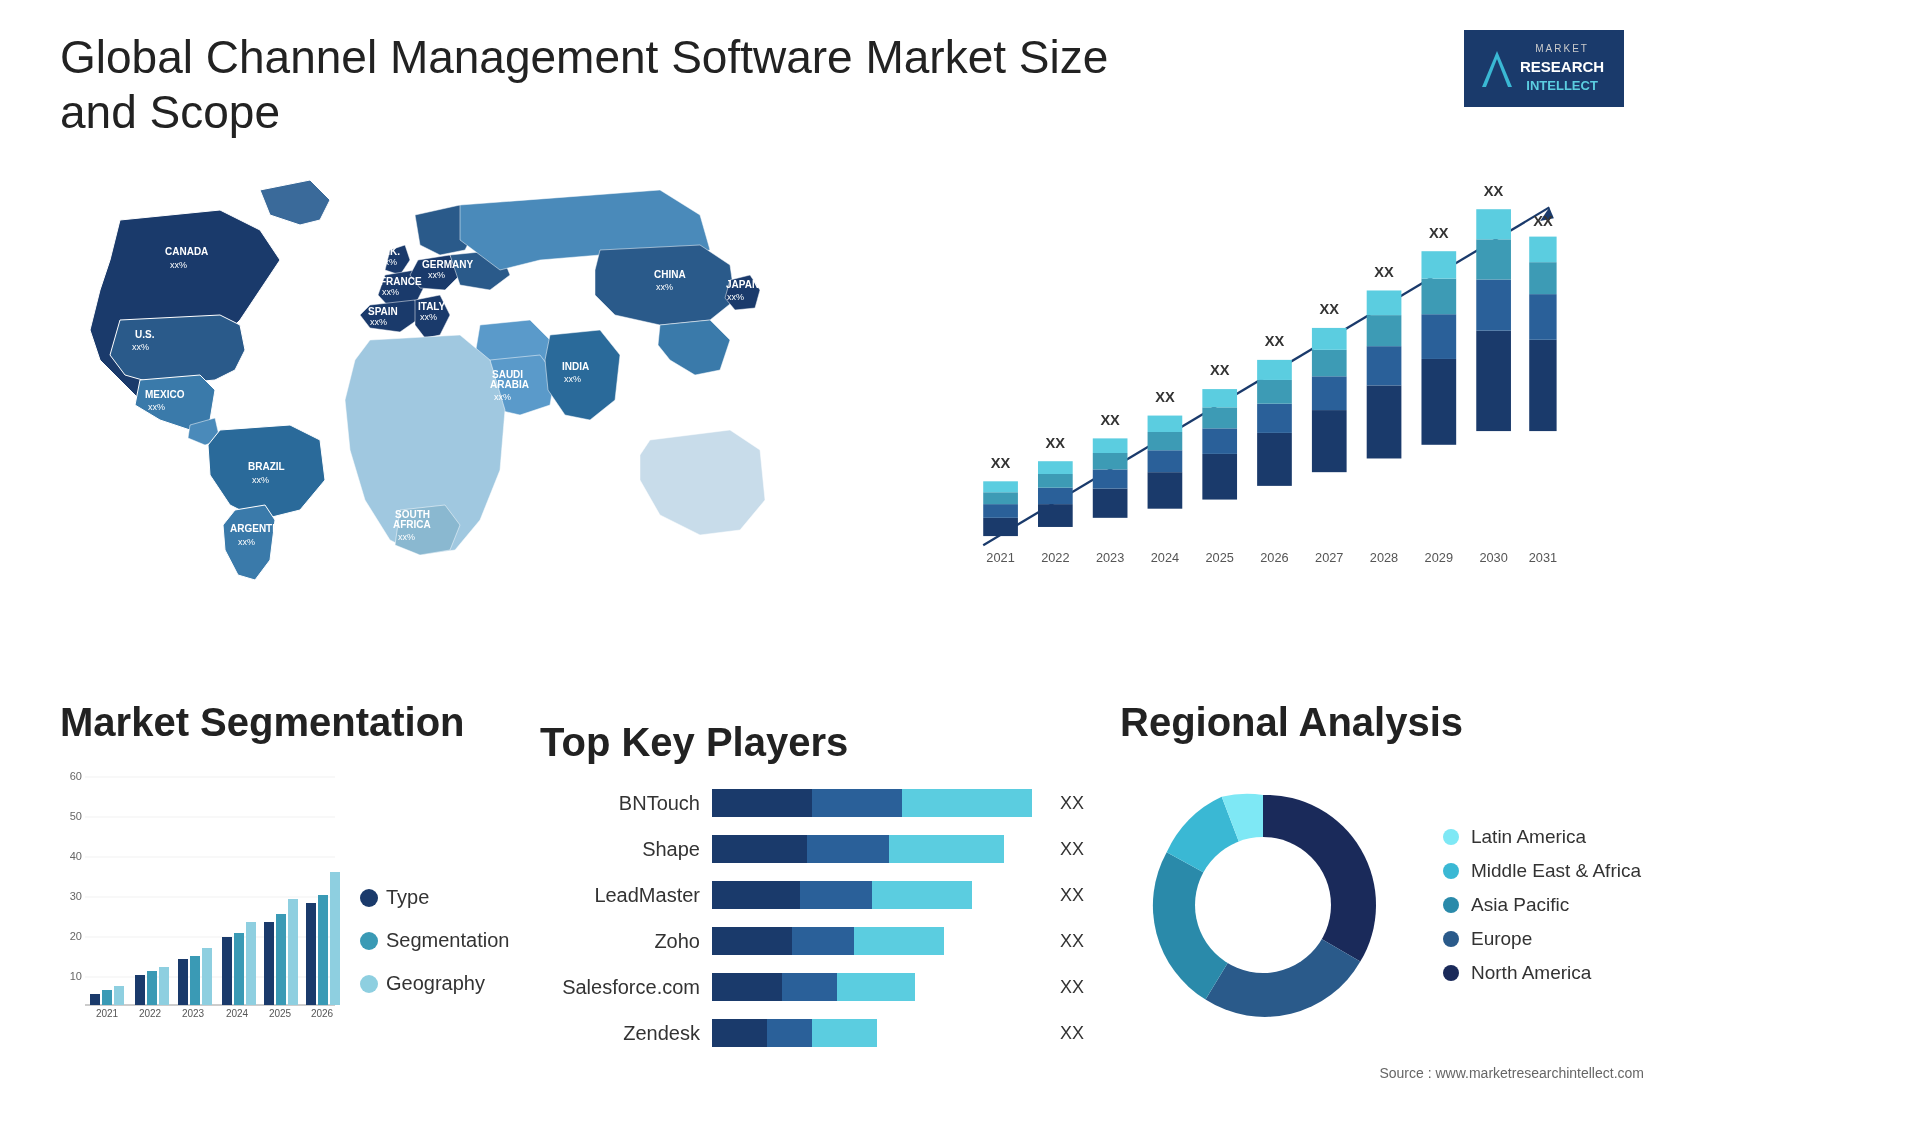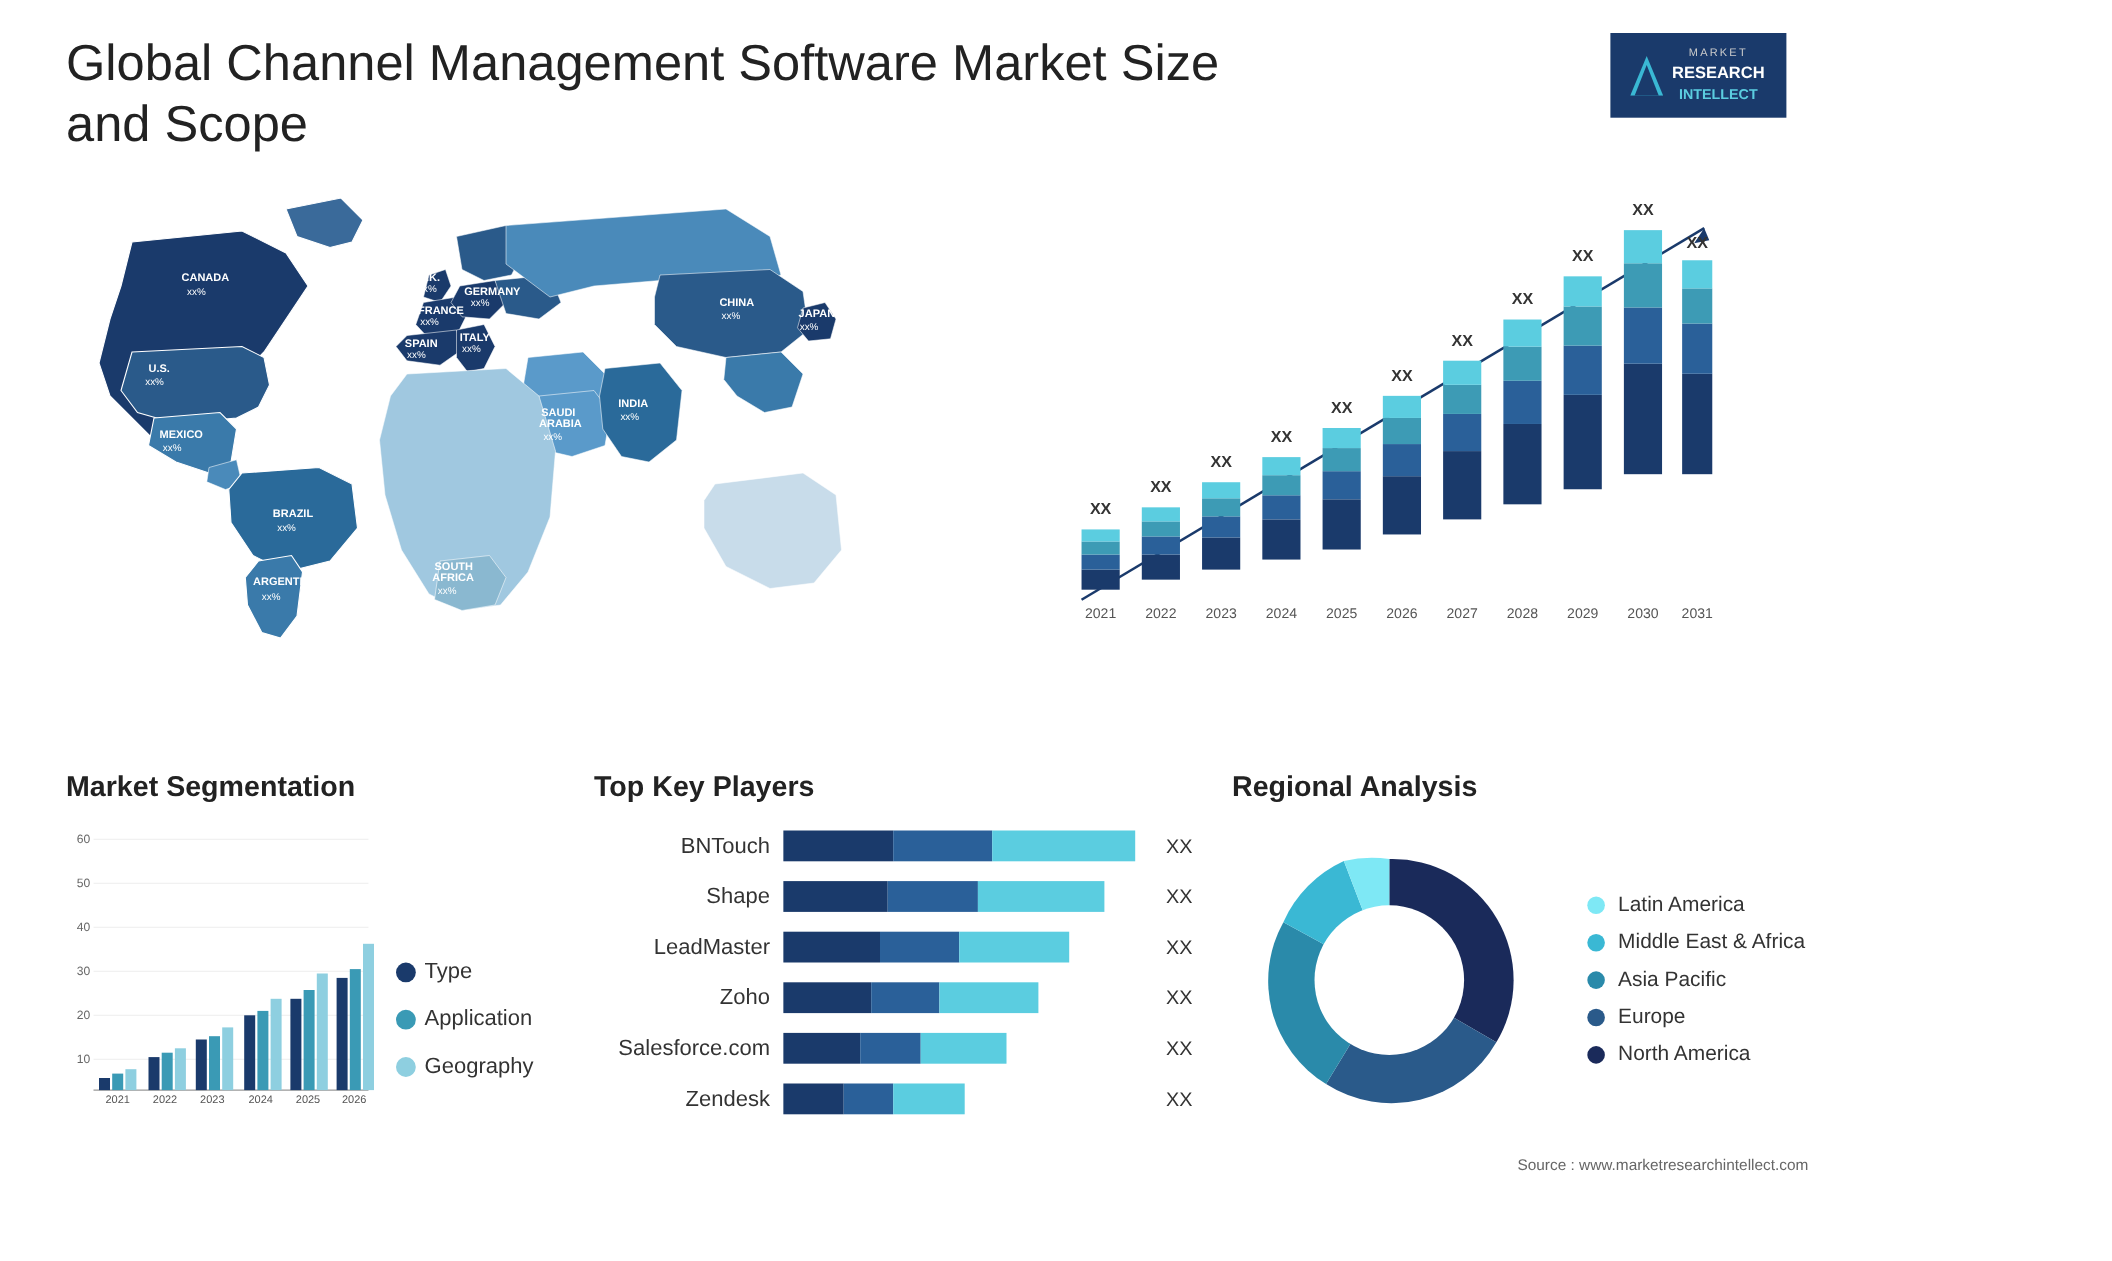--- a/index.html
+++ b/index.html
@@ -79,21 +79,21 @@
     .bottom-section {
       display: flex;
       gap: 20px;
     }
 
     
     .segmentation-area {
       flex: 0 0 460px;
     }
     .section-title {
-      font-size: 26px;
+      font-size: 40px;
       font-weight: 700;
       color: #222;
       margin-bottom: 20px;
     }
     .seg-chart-container {
       display: flex;
       gap: 20px;
       align-items: flex-end;
     }
     .seg-chart {
@@ -473,31 +473,31 @@
           </svg>
         </div>
 
         <div class="seg-legend">
           <div class="legend-item">
             <div class="legend-dot" style="background:#1a3a6b;"></div>
             <span>Type</span>
           </div>
           <div class="legend-item">
             <div class="legend-dot" style="background:#3a9ab5;"></div>
-            <span>Application</span>
+            <span>Segmentation</span>
           </div>
           <div class="legend-item">
             <div class="legend-dot" style="background:#8ecfe0;"></div>
             <span>Geography</span>
           </div>
         </div>
       </div>
     </div>
 
-    <div class="players-area" style="flex: 0 0 560px;">
+    <div class="players-area" style="flex: 0 0 560px; margin-top: 20px;">
       <h2 class="section-title">Top Key Players</h2>
       <div class="players-list">
 
         <div class="player-row">
           <span class="player-name">BNTouch</span>
           <div class="player-bar-container">
             <svg width="340" height="36" viewBox="0 0 340 36">
               <rect x="0" y="4" width="100" height="28" fill="#1a3a6b"></rect>
               <rect x="100" y="4" width="90" height="28" fill="#2a6099"></rect>
               <rect x="190" y="4" width="130" height="28" fill="#5bcde0"></rect>

